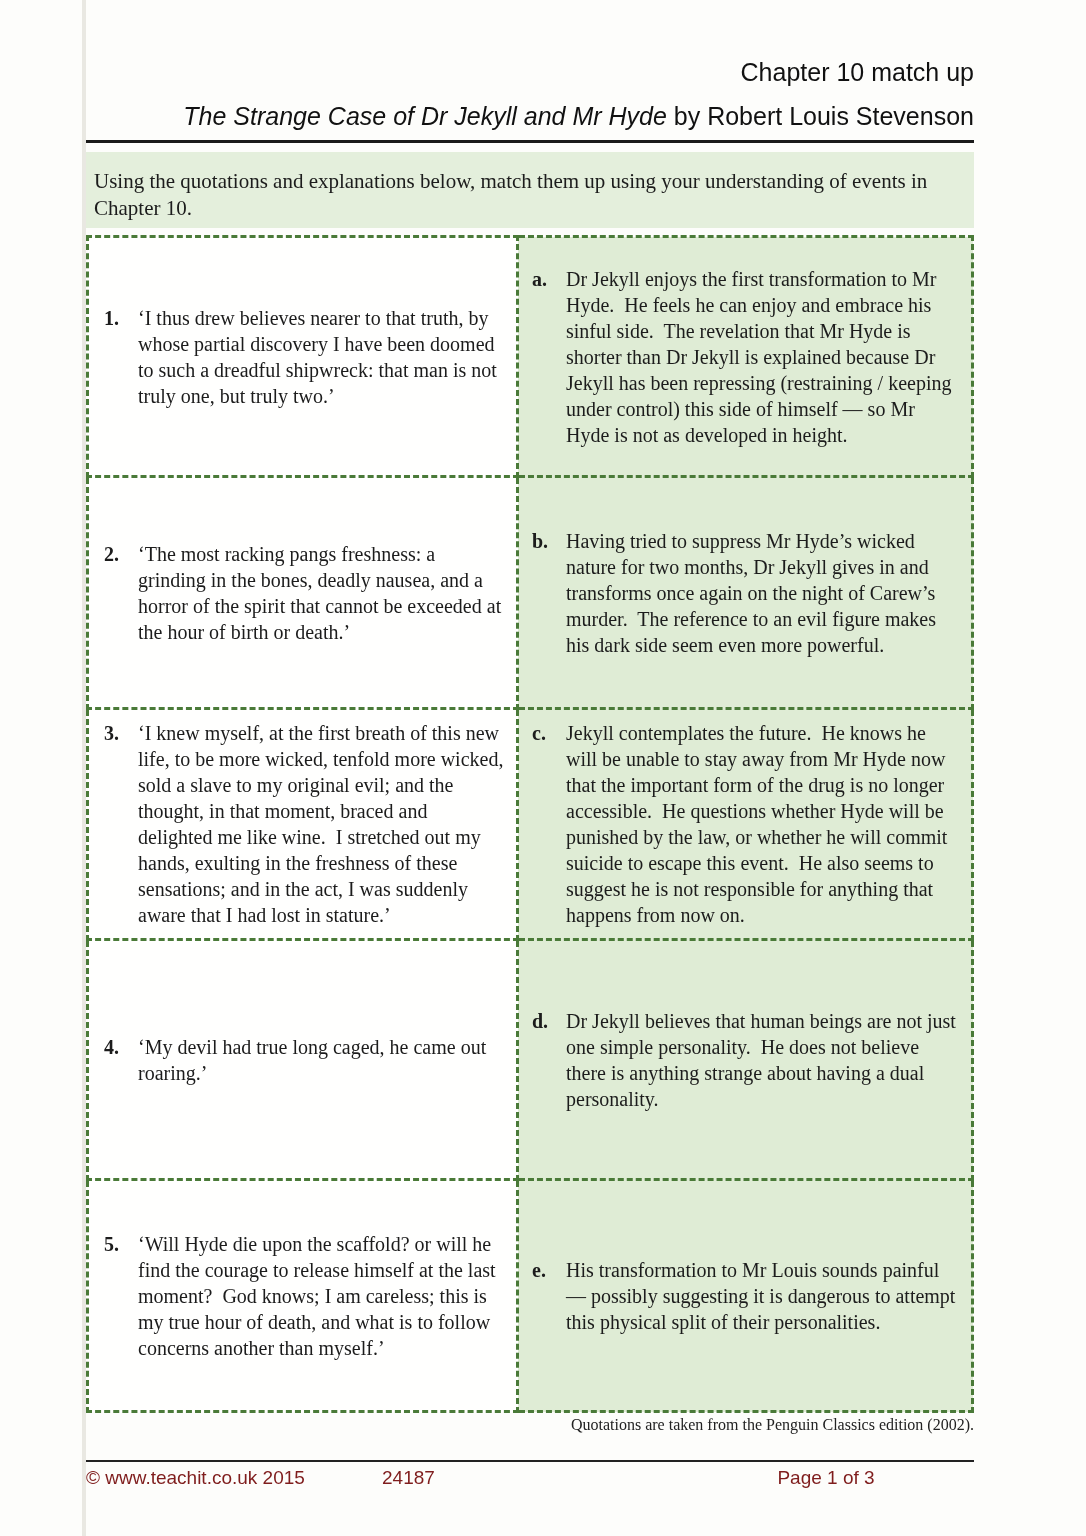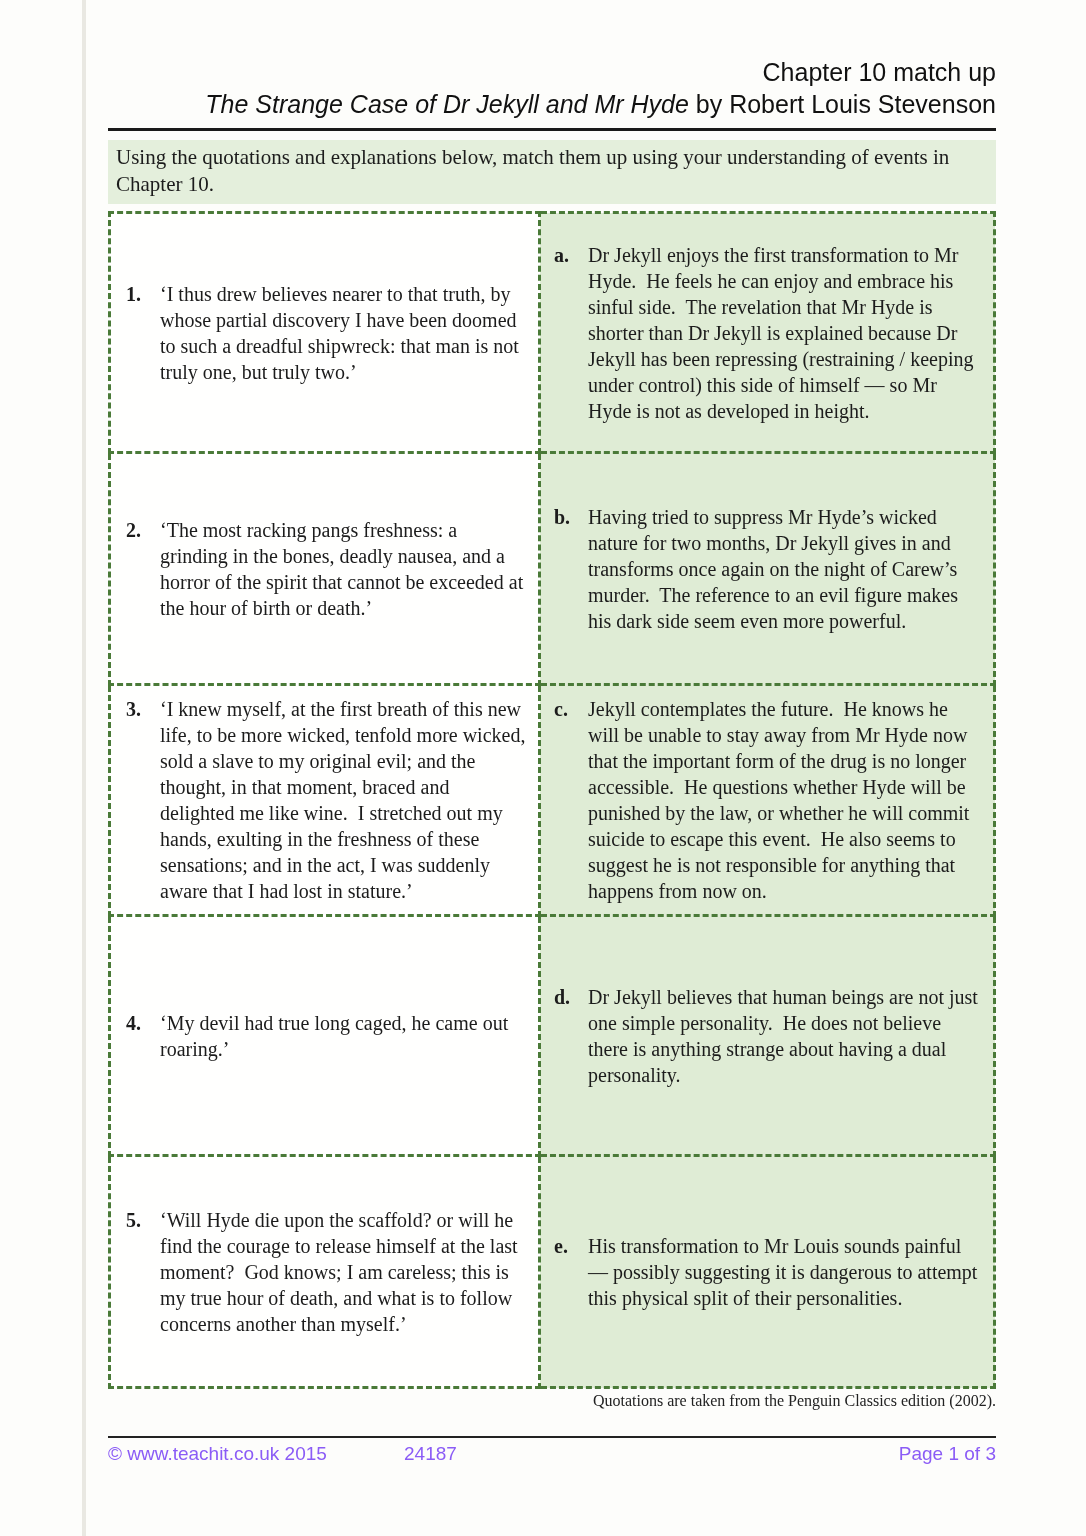--- a/index.html
+++ b/index.html
@@ -12,46 +12,46 @@
     overflow: hidden;
   }
   .page-edge {
     position: absolute;
     left: 82px; top: 0;
     width: 4px; height: 100%;
     background: #e9e8e2;
   }
   .content {
     position: absolute;
-    left: 108px; top: 0;
+    left: 86px; top: 0;
     width: 888px;
   }
   .page-heading {
     margin-top: 58px;
     text-align: right;
     font-family: "Liberation Sans", sans-serif;
     font-size: 25px;
     color: #111;
   }
   .doc-title {
-    margin-top: 3px;
+    margin-top: 15px;
     text-align: right;
     font-family: "Liberation Sans", sans-serif;
     font-size: 25px;
     color: #111;
     padding-bottom: 9px;
     border-bottom: 3px solid #1a1a1a;
   }
   .doc-title .title-italic { font-style: italic; }
   .instruction-banner {
     margin-top: 9px;
     background: var(--instruction-green, #e4efdc);
     font-size: 21px;
     line-height: 27px;
-    padding: 4px 10px 6px 8px;
+    padding: 16px 10px 6px 8px;
   }
   table.match-table {
     margin-top: 7px;
     border-collapse: collapse;
     width: 885px;
     table-layout: fixed;
   }
   table.match-table td {
     border: 3px dashed var(--border-green, #4a7a38);
     vertical-align: middle;
@@ -83,25 +83,25 @@
   }
   .footer-rule {
     margin-top: 26px;
     border-top: 2px solid #222;
   }
   .footer-row {
     display: flex;
     margin-top: 5px;
     font-family: "Liberation Sans", sans-serif;
     font-size: 19px;
-    color: #8b5cf6;
+    color: #7f1d1d;
   }
   .footer-left   { flex: 1; text-align: left; }
   .footer-center { flex: 1; text-align: left; }
-  .footer-right  { flex: 1; text-align: right; }
+  .footer-right  { flex: 1; text-align: center; }
 </style>
 </head>
 <body>
 
 <div class="page-edge"></div>
 
 <div class="content">
 
   <div class="page-heading">Chapter 10 match up</div>
 

